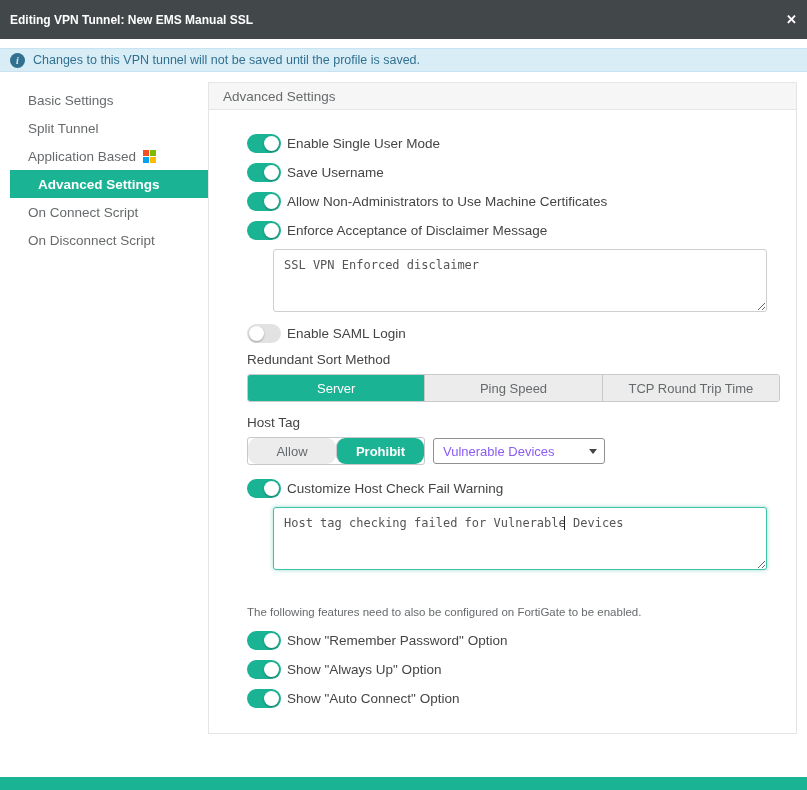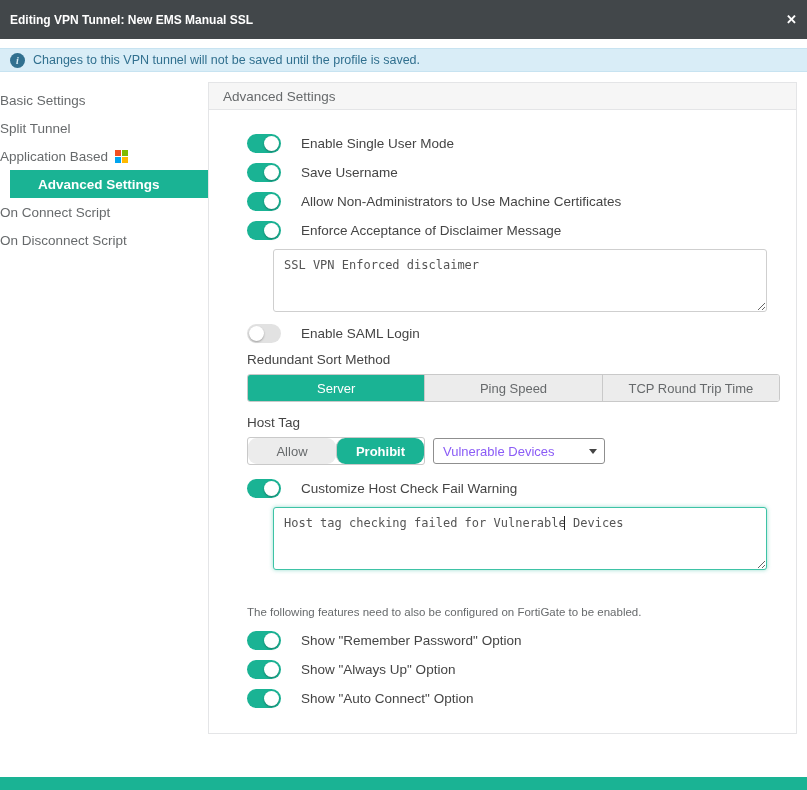--- a/index.html
+++ b/index.html
@@ -12,34 +12,34 @@
 
   
   .banner { margin-top:9px; height:24px; background:var(--banner_bg,#d9edf7); border-top:1px solid #c7e3f1; border-bottom:1px solid #c7e3f1; color:var(--banner_text,#31708f); display:flex; align-items:center; padding:0 10px; font-size:12.5px; gap:8px; }
   .info-icon { width:15px; height:15px; border-radius:50%; background:var(--banner_text,#31708f); color:#d9edf7; font-size:10px; font-weight:bold; font-style:italic; display:inline-flex; align-items:center; justify-content:center; flex:none; font-family:"Liberation Serif", serif; }
 
   
   .content { display:flex; margin-top:10px; align-items:flex-start; }
 
   
   .sidebar { width:208px; flex:none; padding-top:4px; }
-  .side-item { height:28px; display:flex; align-items:center; font-size:13.5px; color:#676a6c; cursor:pointer; white-space:nowrap; }
+  .side-item { height:28px; display:flex; align-items:center; padding-left:28px; font-size:13.5px; color:#676a6c; cursor:pointer; white-space:nowrap; }
   .side-item.indent { }
   .side-item.active { background:var(--accent,#1ab394); color:#fff; font-weight:bold; margin-left:10px; padding-left:28px; }
   .win-icon { display:inline-grid; grid-template-columns:6px 6px; grid-auto-rows:6px; gap:1px; margin-left:7px; }
   .win-icon i { display:block; }
   .win-icon .r{background:#f25022} .win-icon .g{background:#7fba00} .win-icon .b{background:#00a4ef} .win-icon .y{background:#ffb900}
 
   
   .panel { flex:1; margin-right:10px; border:1px solid #e4e5e7; background:#fff; }
   .panel-header { height:27px; background:#f6f6f6; border-bottom:1px solid #e4e5e7; display:flex; align-items:center; padding-left:14px; font-size:13.5px; color:#676a6c; }
   .panel-body { padding:23px 0 16px 38px; }
 
   
-  .toggle-row { display:flex; align-items:center; gap:20px; height:20px; margin-bottom:9px; color:#454545; font-size:13.5px; }
+  .toggle-row { display:flex; align-items:center; gap:6px; height:20px; margin-bottom:9px; color:#454545; font-size:13.5px; }
   .toggle { width:34px; height:19px; border-radius:10px; background:#e2e2e2; position:relative; flex:none; cursor:pointer; }
   .toggle .knob { position:absolute; top:2px; left:2px; width:15px; height:15px; border-radius:50%; background:#fff; box-shadow:0 1px 2px rgba(0,0,0,.3); }
   .toggle.active { background:var(--accent,#1ab394); }
   .toggle.active .knob { left:auto; right:2px; }
 
   
   .ta-wrap { position:relative; width:494px; margin:3px 0 11px 26px; }
   .ta { display:block; width:494px; height:63px; border:1px solid #cfcfcf; border-radius:3px; padding:8px 10px; font-family:"DejaVu Sans Mono", monospace; font-size:12px; color:#555; resize:vertical; outline:none; background:#fff; }
   .ta.focused { border:1px solid #3ec3a6; box-shadow:0 0 4px rgba(26,179,148,.45); }
   .caret { position:absolute; left:291px; top:9px; width:1px; height:14px; background:#222; }

